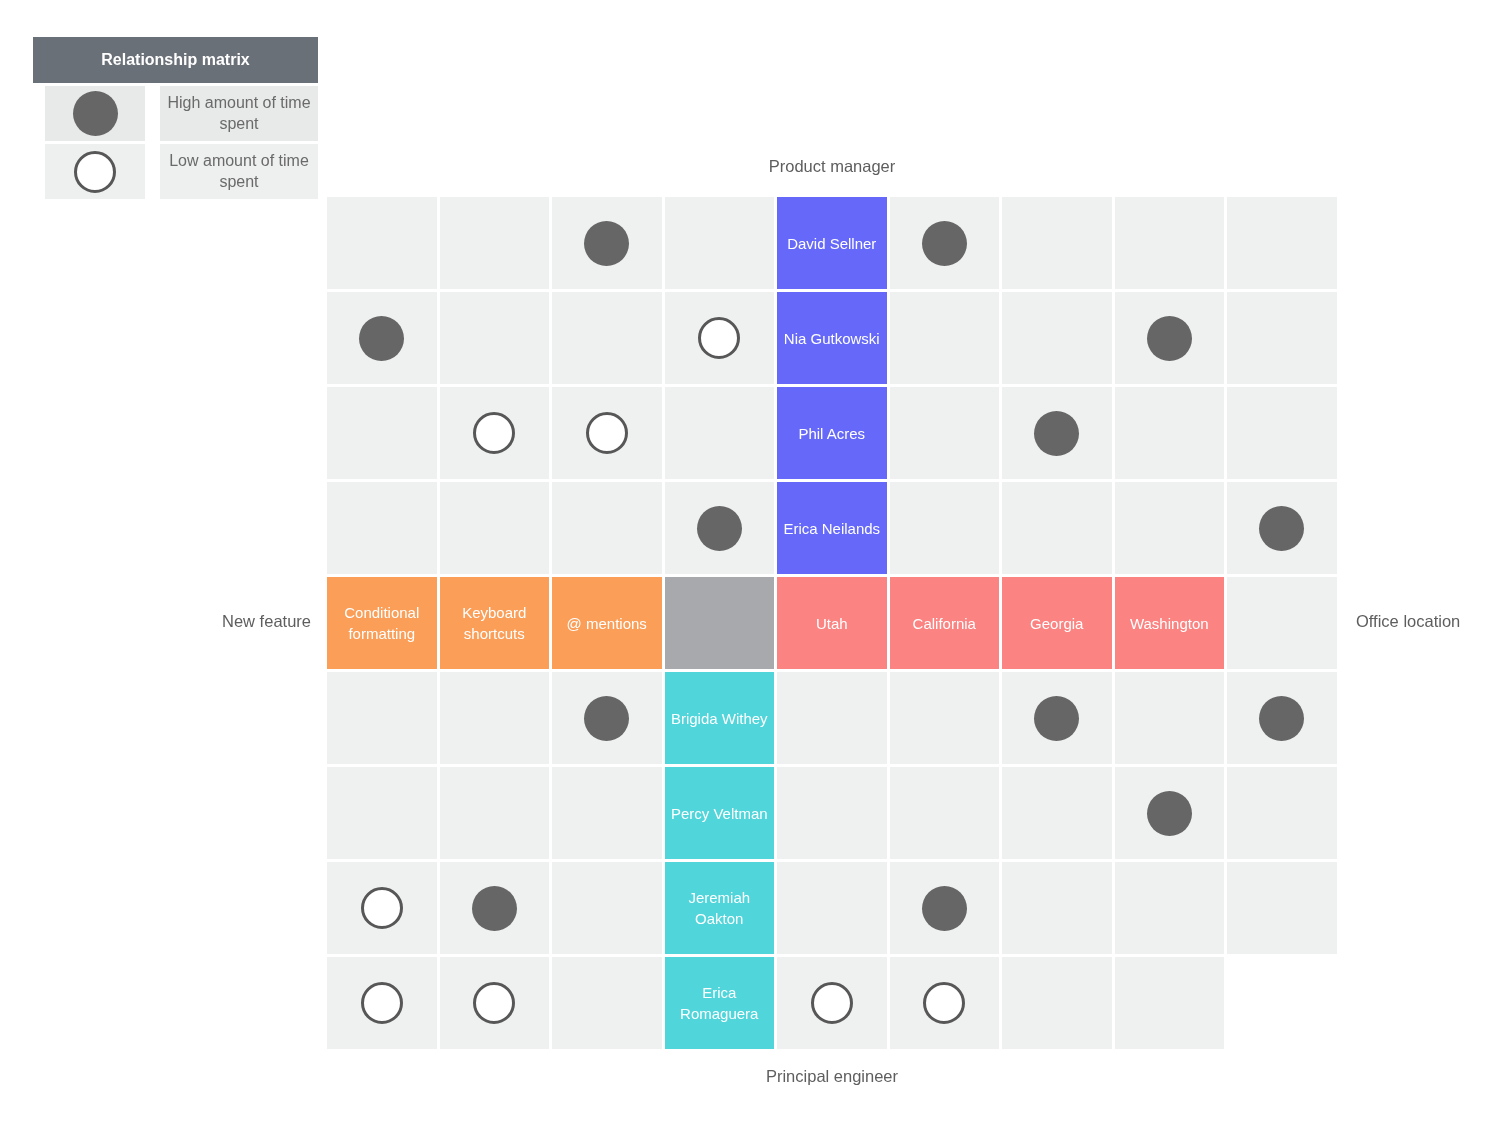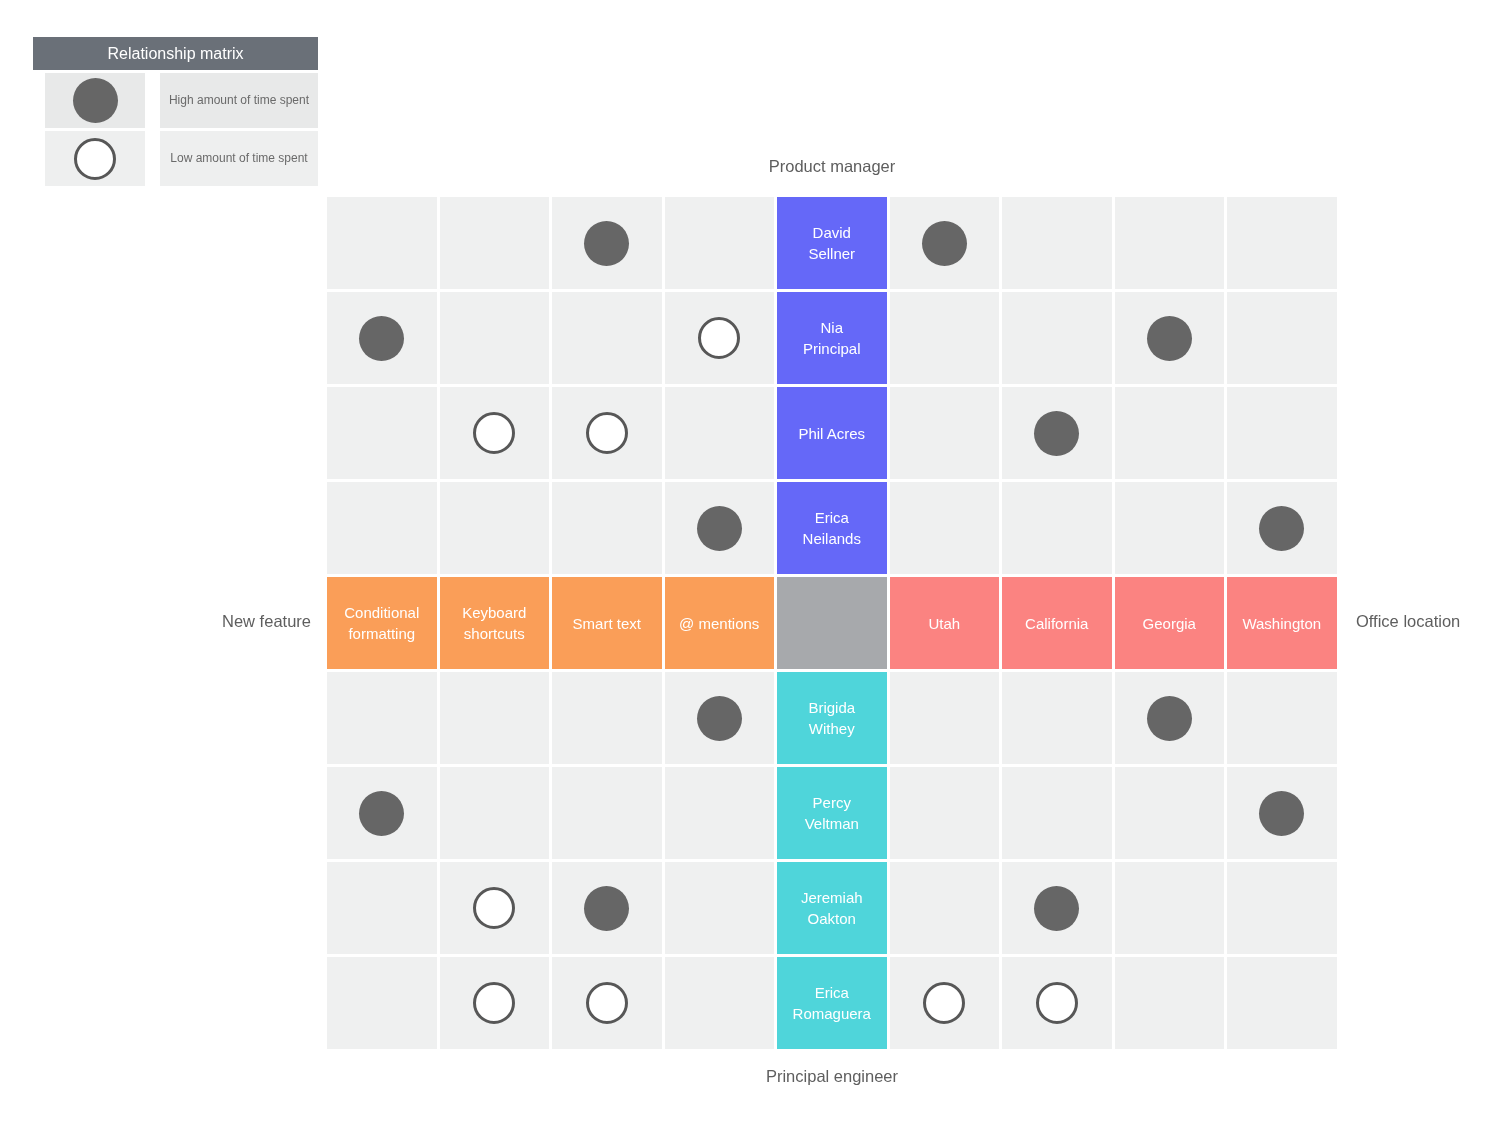--- a/index.html
+++ b/index.html
@@ -6,28 +6,28 @@
   body {
     width:1511px; height:1129px; position:relative;
     background:#ffffff;
     font-family:"Liberation Sans", sans-serif;
     overflow:hidden;
   }
 
   
   .legend { position:absolute; left:33px; top:37px; width:285px; }
   .legend-header {
-    height:33px; background:var(--legend-header-bg);
-    color:#ffffff; font-weight:normal; font-size:16px;
+    height:46px; background:var(--legend-header-bg);
+    color:#ffffff; font-weight:bold; font-size:16px;
     display:flex; align-items:center; justify-content:center;
   }
   .legend-row { display:grid; grid-template-columns:112px 170px; gap:3px; margin-top:3px; height:55px; }
   .legend-cell {
     display:flex; align-items:center; justify-content:center;
-    text-align:center; font-size:12px; color:#6a6a6a; line-height:1.3;margin-left:12px;
+    text-align:center; font-size:16px; color:#6a6a6a; line-height:1.3;margin-left:12px;
   }
   .legend-row.first .legend-cell { background:var(--legend-row1-bg); }
   .legend-row.second .legend-cell { background:var(--legend-row2-bg); }
 
   
   .circle-high {
     width:45px; height:45px; border-radius:50%;
     background:var(--high-circle); flex:0 0 auto;
   }
   .circle-low {
@@ -52,21 +52,21 @@
     grid-template-columns:repeat(9, 109.5px);
     grid-template-rows:repeat(9, 92px);
     gap:3px;
   }
   .cell {
     background:var(--grid-cell);
     display:flex; align-items:center; justify-content:center;
     text-align:center; box-sizing:border-box;
   }
   .cell.colored { color:#ffffff; font-size:15px; line-height:1.4; }
-  .cell.name-cell { padding:0 13px; }
+  .cell.name-cell { padding:0 2px; }
   .cell.header-cell { padding:0 5px; }
   .cell.pm   { background:var(--product-manager-cell); }
   .cell.pe   { background:var(--principal-engineer-cell); }
   .cell.feat { background:var(--feature-cell); }
   .cell.loc  { background:var(--location-cell); }
   .cell.center { background:var(--center-cell); }
 </style>
 </head>
 <body>
 
@@ -106,21 +106,21 @@
     <div class="cell"></div>
     <div class="cell"></div>
     <div class="cell">
       <span class="circle-high"></span>
     </div>
     <div class="cell"></div>
     <div class="cell"></div>
     <div class="cell">
       <span class="circle-low"></span>
     </div>
-    <div class="cell colored name-cell pm">Nia Principal</div>
+    <div class="cell colored name-cell pm">Nia Gutkowski</div>
     <div class="cell"></div>
     <div class="cell"></div>
     <div class="cell">
       <span class="circle-high"></span>
     </div>
     <div class="cell"></div>
     <div class="cell"></div>
     <div class="cell">
       <span class="circle-low"></span>
     </div>
@@ -143,21 +143,20 @@
     </div>
     <div class="cell colored name-cell pm">Erica Neilands</div>
     <div class="cell"></div>
     <div class="cell"></div>
     <div class="cell"></div>
     <div class="cell">
       <span class="circle-high"></span>
     </div>
     <div class="cell colored header-cell feat">Conditional formatting</div>
     <div class="cell colored header-cell feat">Keyboard shortcuts</div>
-    <div class="cell colored header-cell feat">Smart text</div>
     <div class="cell colored header-cell feat">@ mentions</div>
     <div class="cell center"></div>
     <div class="cell colored header-cell loc">Utah</div>
     <div class="cell colored header-cell loc">California</div>
     <div class="cell colored header-cell loc">Georgia</div>
     <div class="cell colored header-cell loc">Washington</div>
     <div class="cell"></div>
     <div class="cell"></div>
     <div class="cell"></div>
     <div class="cell">

